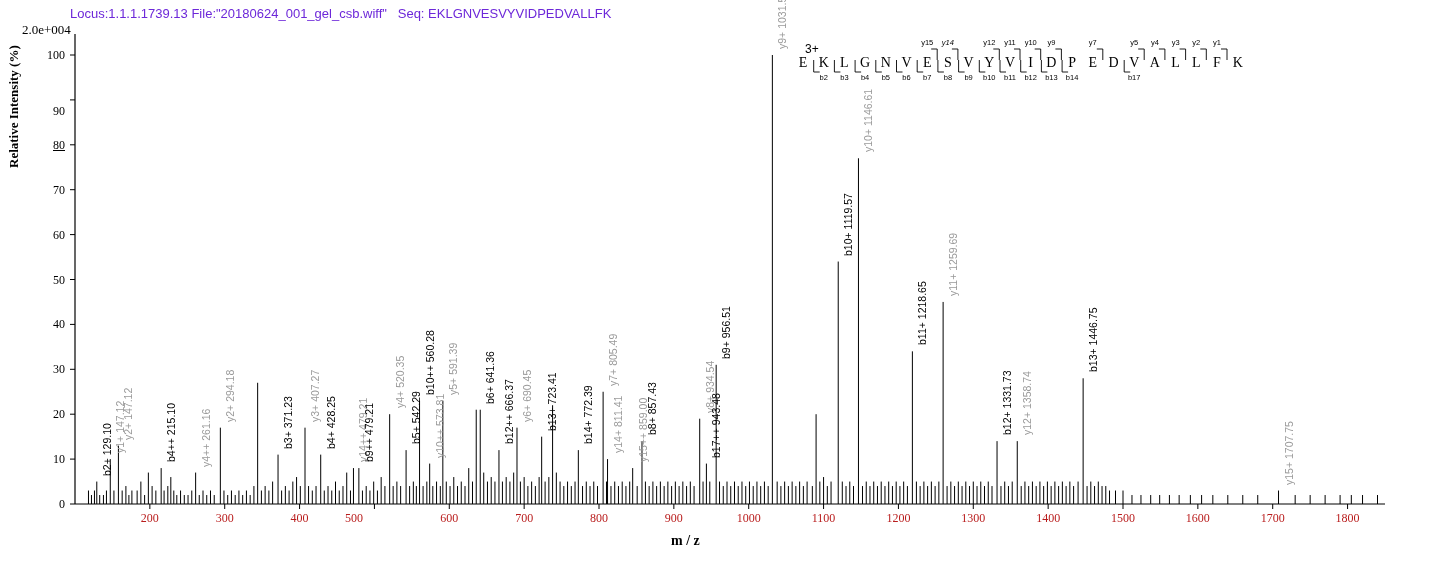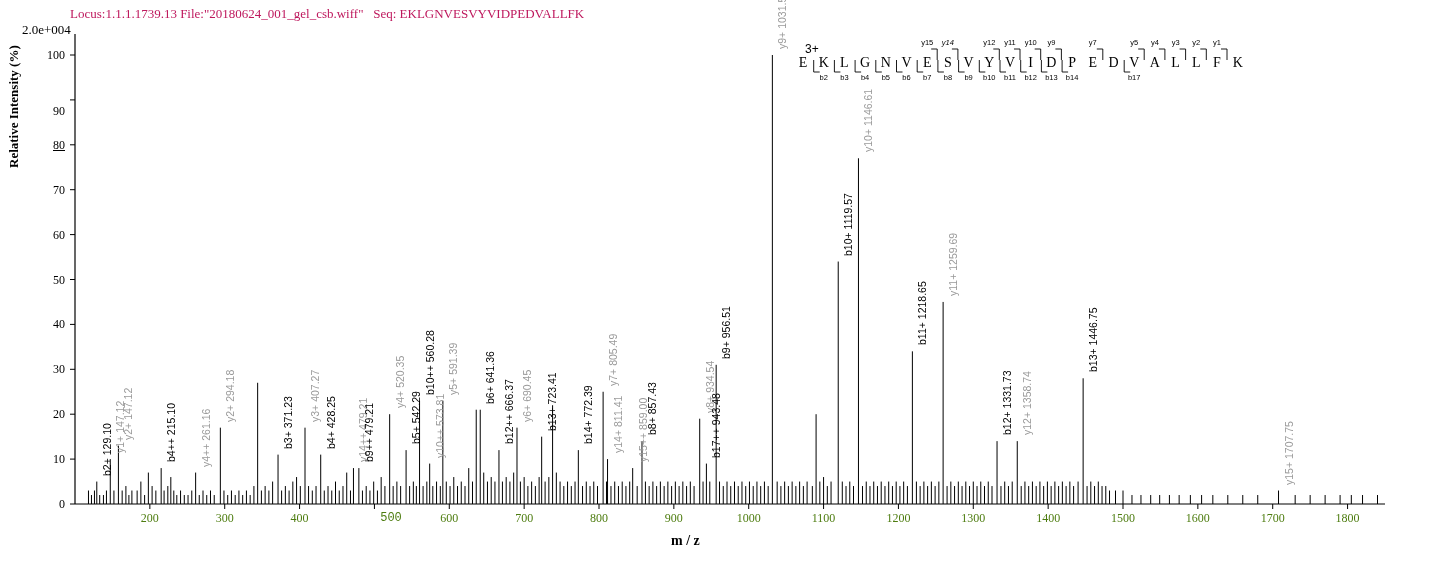--- a/index.html
+++ b/index.html
@@ -12,23 +12,23 @@
     width: 1436px;
     height: 562px;
     background: #ffffff;
     font-family: "Liberation Serif", serif;
     overflow: hidden;
   }
   #header {
     position: absolute;
     left: 70px;
     top: 6px;
-    font-family: Liberation Serif, serif;
+    font-family: Liberation Sans, sans-serif;
     font-size: 13px;
-    color: #be185d;
+    color: #6d28d9;
     white-space: pre;
   }
   #ylabel {
     position: absolute;
     left: 6px;
     top: 168px;
     width: 200px;
     transform: rotate(-90deg);
     transform-origin: 0 0;
     font-family: "Liberation Serif", serif;
@@ -66,21 +66,21 @@
     color: #000;
     white-space: nowrap;
     transform-origin: 0 0;
     transform: rotate(-90deg);
   }
   .peak-label.grey { color: #9a9a9a; }
   .tick-label-x {
     position: absolute;
     font-family: "Liberation Serif", serif;
     font-size: 12px;
-    color: #4d7c0f;
+    color: #b91c1c;
     text-align: center;
     width: 40px;
   }
   .tick-label-y {
     position: absolute;
     font-family: "Liberation Serif", serif;
     font-size: 12px;
     color: #000;
     text-align: right;
     width: 24px;
@@ -575,21 +575,21 @@
       <div class="tick-label-y" style="left: 41px; top: 317.4px;">40</div>
       <div class="tick-label-y" style="left: 41px; top: 272.5px;">50</div>
       <div class="tick-label-y" style="left: 41px; top: 227.6px;">60</div>
       <div class="tick-label-y" style="left: 41px; top: 182.7px;">70</div>
       <div class="tick-label-y" style="left: 41px; top: 137.8px; text-decoration: underline;">80</div>
       <div class="tick-label-y" style="left: 41px; top: 104px;">90</div>
       <div class="tick-label-y" style="left: 41px; top: 48px;">100</div>
       <div class="tick-label-x" style="left: 129.857px; top: 511px;">200</div>
       <div class="tick-label-x" style="left: 204.714px; top: 511px;">300</div>
       <div class="tick-label-x" style="left: 279.571px; top: 511px;">400</div>
-      <div class="tick-label-x" style="left: 371px; top: 511px; font-family: Liberation Mono, monospace;">500</div>
+      <div class="tick-label-x" style="left: 334px; top: 511px;">500</div>
       <div class="tick-label-x" style="left: 429.286px; top: 511px;">600</div>
       <div class="tick-label-x" style="left: 504.143px; top: 511px;">700</div>
       <div class="tick-label-x" style="left: 579px; top: 511px;">800</div>
       <div class="tick-label-x" style="left: 653.857px; top: 511px;">900</div>
       <div class="tick-label-x" style="left: 728.714px; top: 511px;">1000</div>
       <div class="tick-label-x" style="left: 803.571px; top: 511px;">1100</div>
       <div class="tick-label-x" style="left: 878.429px; top: 511px;">1200</div>
       <div class="tick-label-x" style="left: 953.286px; top: 511px;">1300</div>
       <div class="tick-label-x" style="left: 1028.14px; top: 511px;">1400</div>
       <div class="tick-label-x" style="left: 1103px; top: 511px;">1500</div>

